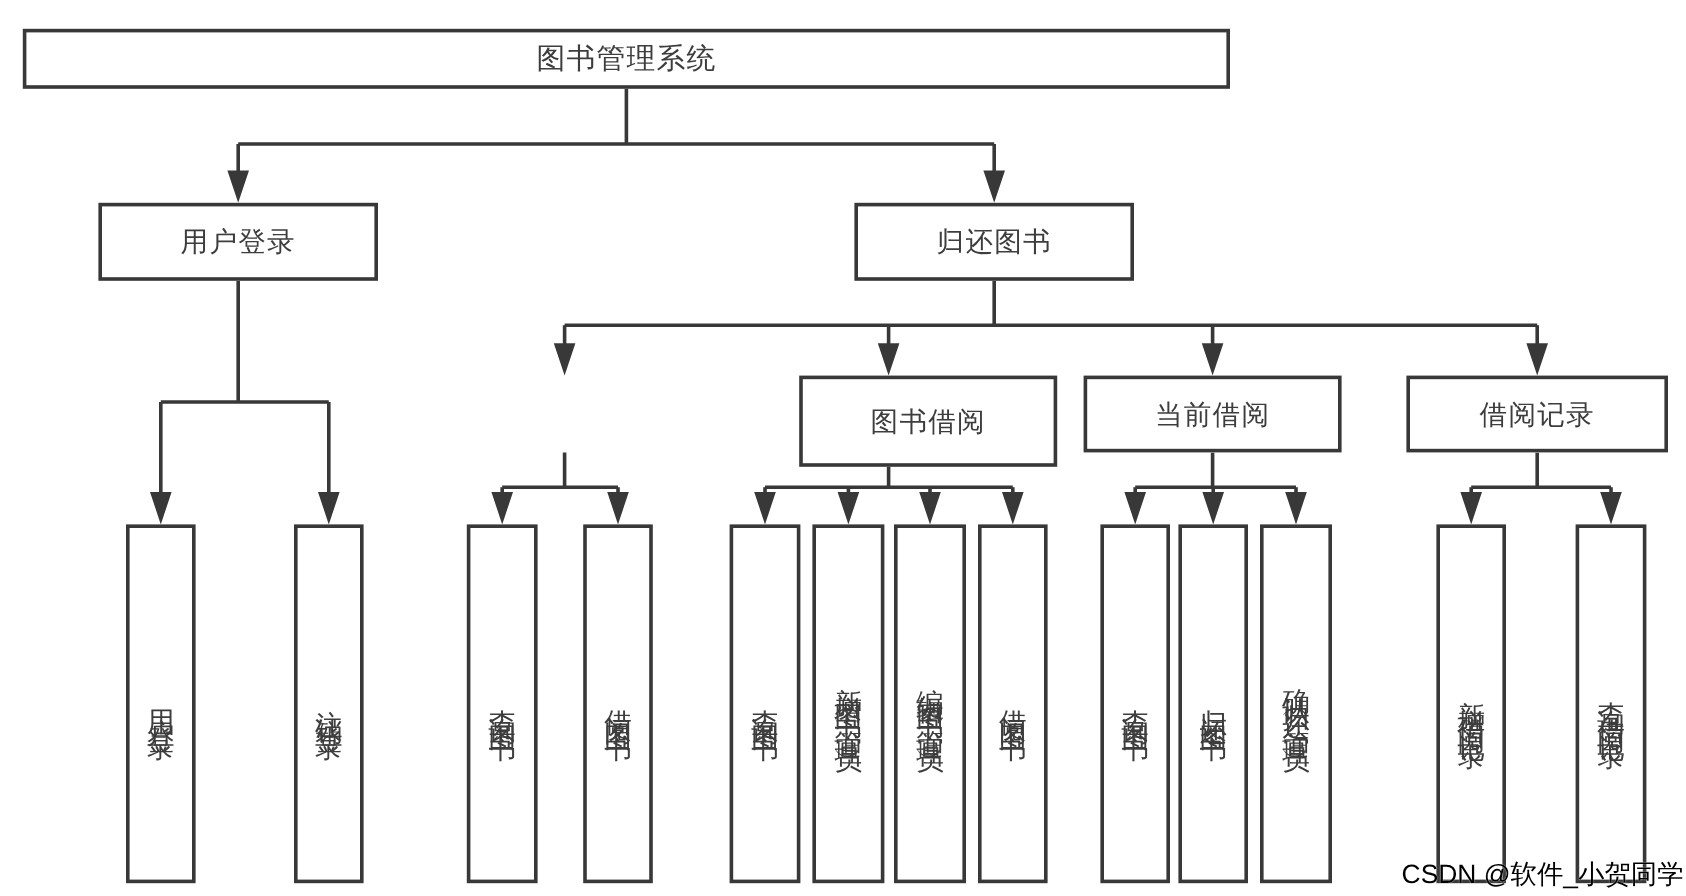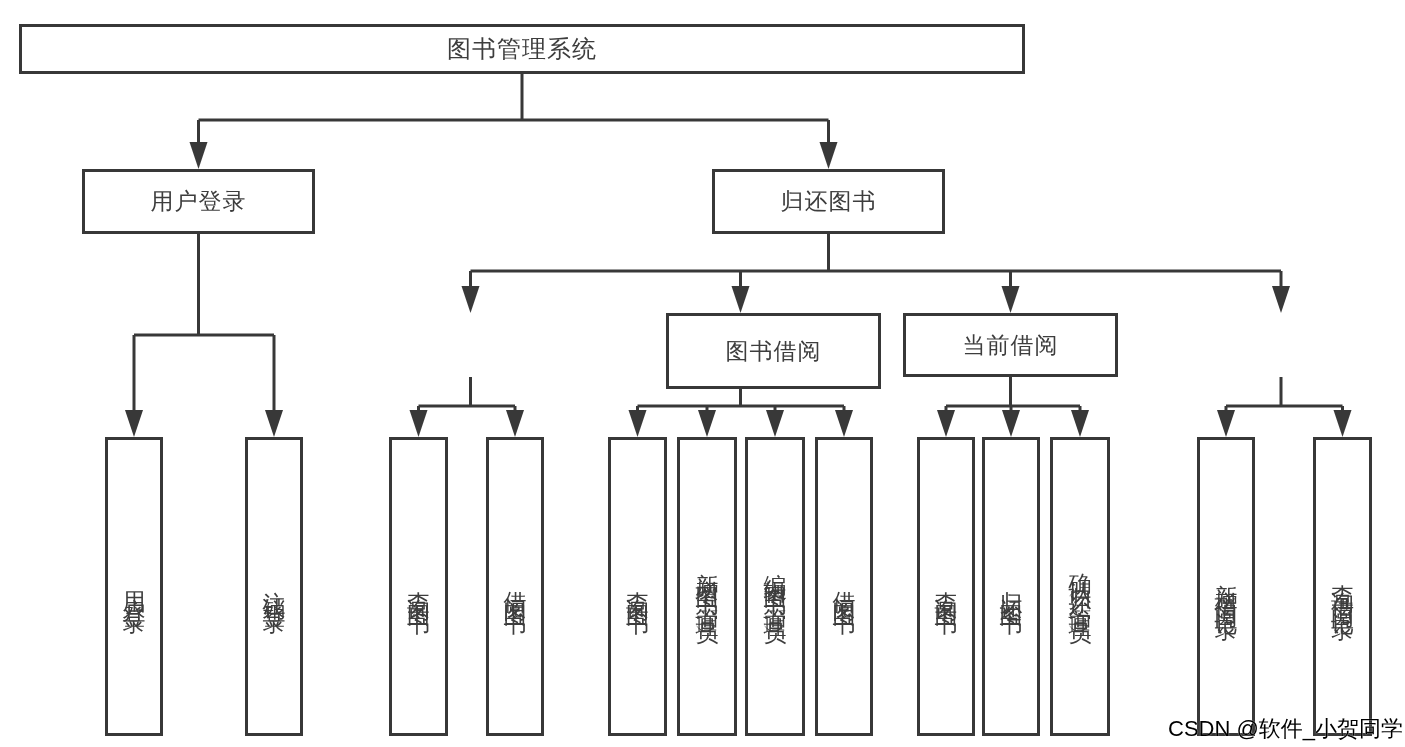--- a/index.html
+++ b/index.html
@@ -98,20 +98,23 @@
   <div class="node" style="left:712px;top:169px;width:233px;height:65px;">
     <span class="h-label">归还图书</span>
   </div>
 
   <div class="node" style="left:666px;top:313px;width:215px;height:76px;">
     <span class="h-label">图书借阅</span>
   </div>
   <div class="node" style="left:903px;top:313px;width:215px;height:64px;">
     <span class="h-label">当前借阅</span>
   </div>
+  <div class="node" style="left:1172px;top:313px;width:218px;height:64px;">
+    <span class="h-label">借阅记录</span>
+  </div>
 
   <div class="node leaf" style="left:105px;top:437px;width:58px;height:299px;">
     <span class="v-label">用户登录</span>
   </div>
   <div class="node leaf" style="left:245px;top:437px;width:58px;height:299px;">
     <span class="v-label">注销登录</span>
   </div>
 
   <div class="node leaf" style="left:389px;top:437px;width:59px;height:299px;">
     <span class="v-label">查询图书</span>

